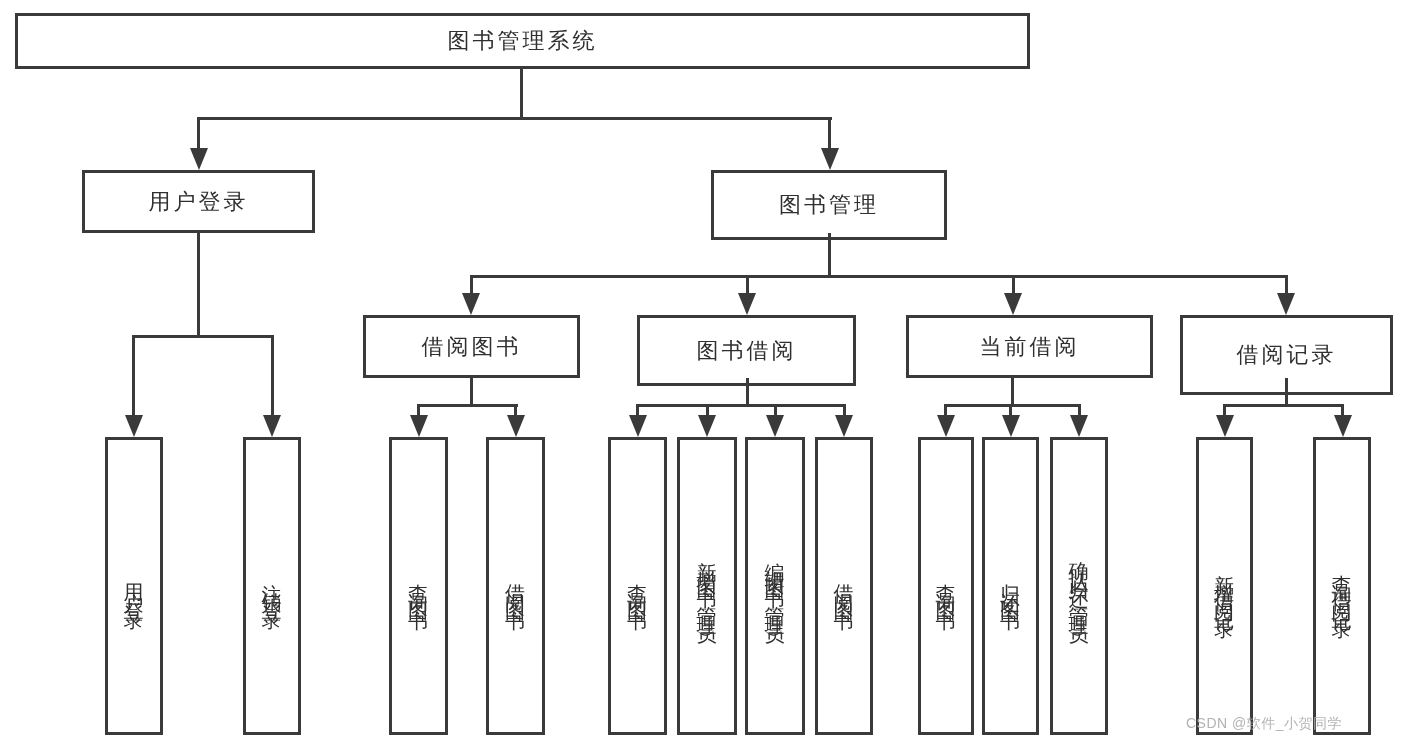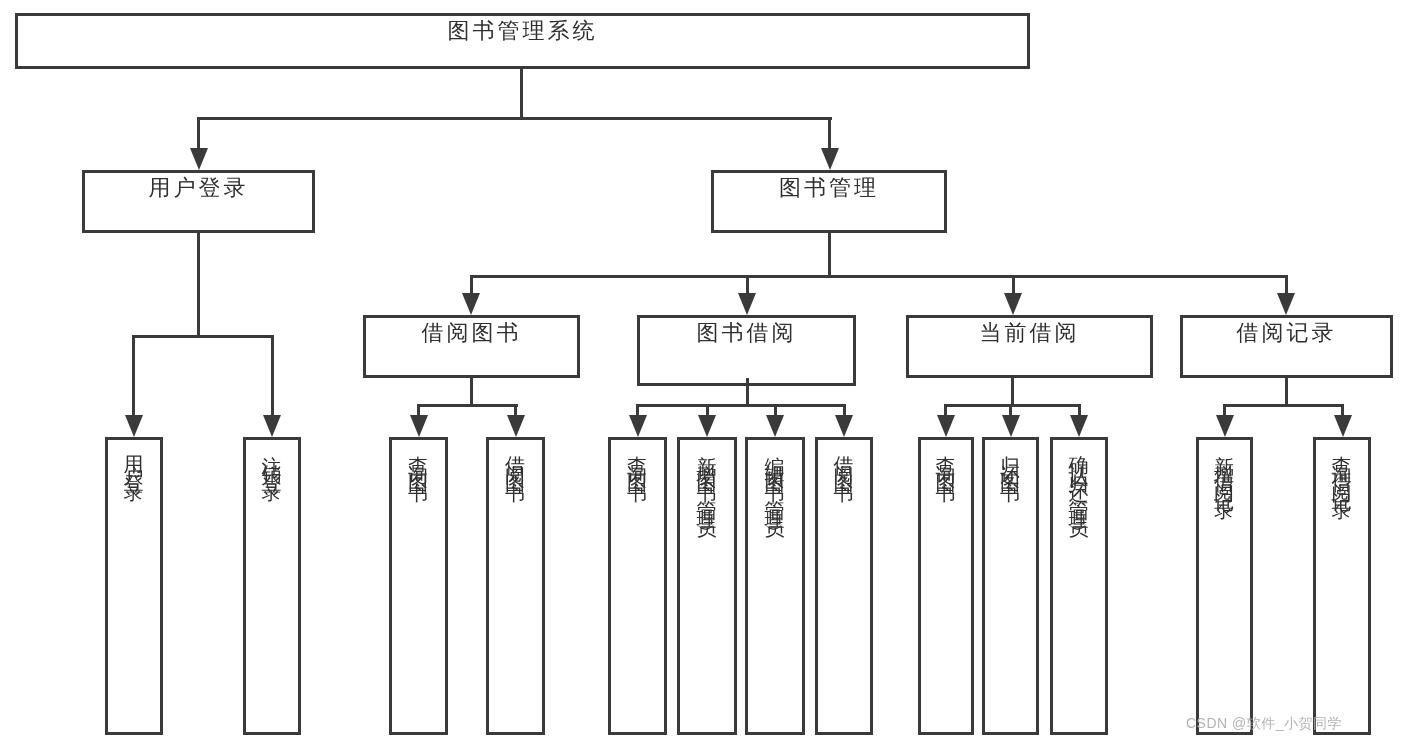--- a/index.html
+++ b/index.html
@@ -16,20 +16,21 @@
     overflow:hidden;
     font-family:"Liberation Sans", sans-serif;
     color:var(--text);
   }
   .box{
     position:absolute;
     box-sizing:border-box;
     border:3px solid var(--line);
     background:var(--bg);
     display:flex;
+    align-items:center;
     justify-content:center;
   }
   .hlabel{
     font-size:22px;
     letter-spacing:3px;
     white-space:nowrap;
   }
   .vlabel{
     writing-mode:vertical-rl;
     text-orientation:mixed;
@@ -71,21 +72,21 @@
   <div class="line" style="left:520px;top:68px;width:3px;height:51px"></div>
   <div class="line" style="left:198px;top:117px;width:634px;height:3px"></div>
   <div class="line" style="left:197px;top:117px;width:3px;height:33px"></div>
   <div class="arrow" style="left:190px;top:148px"></div>
   <div class="line" style="left:828px;top:117px;width:3px;height:33px"></div>
   <div class="arrow" style="left:821px;top:148px"></div>
 
   <div class="box" style="left:82px;top:170px;width:233px;height:63px">
     <span class="hlabel">用户登录</span>
   </div>
-  <div class="box" style="left:711px;top:170px;width:236px;height:63px">
+  <div class="box" style="left:711px;top:170px;width:236px;height:70px">
     <span class="hlabel">图书管理</span>
   </div>
 
   <div class="line" style="left:197px;top:233px;width:3px;height:104px"></div>
   <div class="line" style="left:132px;top:335px;width:142px;height:3px"></div>
   <div class="line" style="left:132px;top:335px;width:3px;height:82px"></div>
   <div class="arrow" style="left:125px;top:415px"></div>
   <div class="line" style="left:271px;top:335px;width:3px;height:82px"></div>
   <div class="arrow" style="left:263px;top:415px"></div>
 
@@ -102,21 +103,21 @@
 
   <div class="box" style="left:363px;top:315px;width:217px;height:63px">
     <span class="hlabel">借阅图书</span>
   </div>
   <div class="box" style="left:637px;top:315px;width:219px;height:71px">
     <span class="hlabel">图书借阅</span>
   </div>
   <div class="box" style="left:906px;top:315px;width:247px;height:63px">
     <span class="hlabel">当前借阅</span>
   </div>
-  <div class="box" style="left:1180px;top:315px;width:213px;height:63px">
+  <div class="box" style="left:1180px;top:315px;width:213px;height:80px">
     <span class="hlabel">借阅记录</span>
   </div>
 
   <div class="line" style="left:470px;top:378px;width:3px;height:29px"></div>
   <div class="line" style="left:417px;top:404px;width:101px;height:3px"></div>
   <div class="line" style="left:417px;top:404px;width:3px;height:13px"></div>
   <div class="arrow" style="left:410px;top:415px"></div>
   <div class="line" style="left:514px;top:404px;width:3px;height:13px"></div>
   <div class="arrow" style="left:507px;top:415px"></div>
 

